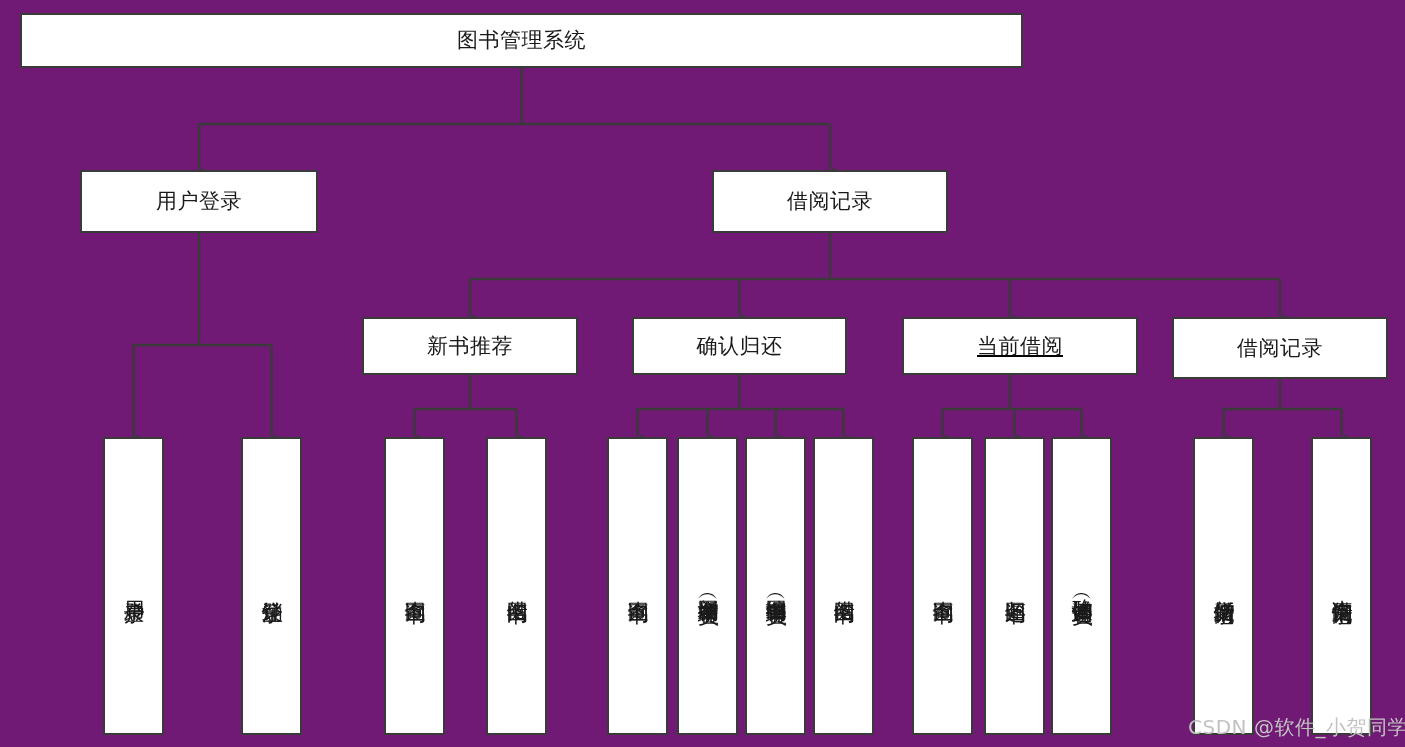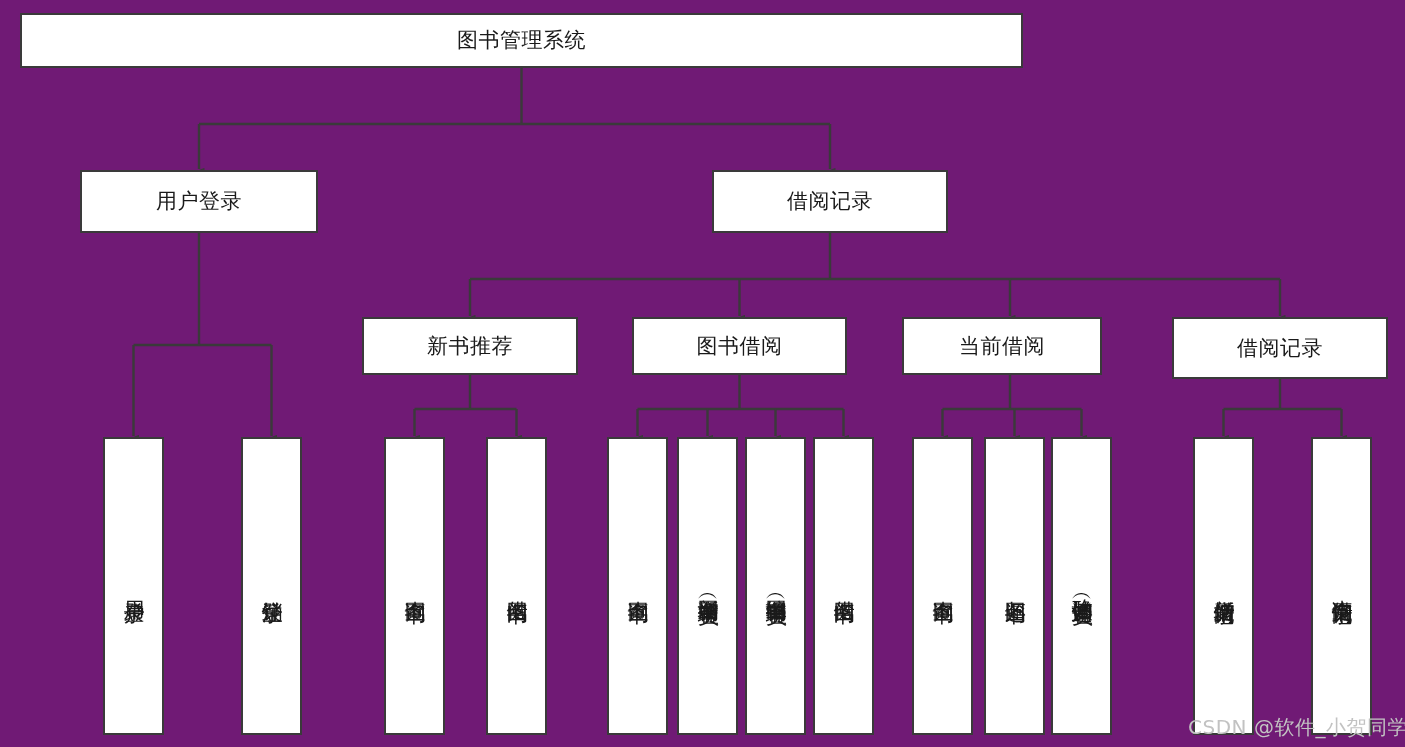--- a/index.html
+++ b/index.html
@@ -129,24 +129,24 @@
 
   <div class="node horiz" style="left: 712px; top: 170px; width: 236px; height: 63px;">
     <span class="node-label">借阅记录</span>
   </div>
 
   <div class="node horiz" style="left: 362px; top: 317px; width: 216px; height: 58px; justify-content: center;">
     <span class="node-label">新书推荐</span>
   </div>
 
   <div class="node horiz" style="left: 632px; top: 317px; width: 215px; height: 58px;">
-    <span class="node-label">图书借阅</span>
-  </div>
-
-  <div class="node horiz" style="left: 902px; top: 317px; width: 200px; height: 58px;">
+    <span class="node-label">确认归还</span>
+  </div>
+
+  <div class="node horiz" style="left: 902px; top: 317px; width: 236px; height: 58px; text-decoration: underline;">
     <span class="node-label">当前借阅</span>
   </div>
 
   <div class="node horiz" style="left: 1172px; top: 317px; width: 216px; height: 62px;">
     <span class="node-label">借阅记录</span>
   </div>
 
   <div class="node vert" style="left: 103px; top: 437px; width: 61px; height: 298px;">
     <span class="node-label">用户登录</span>
   </div>

